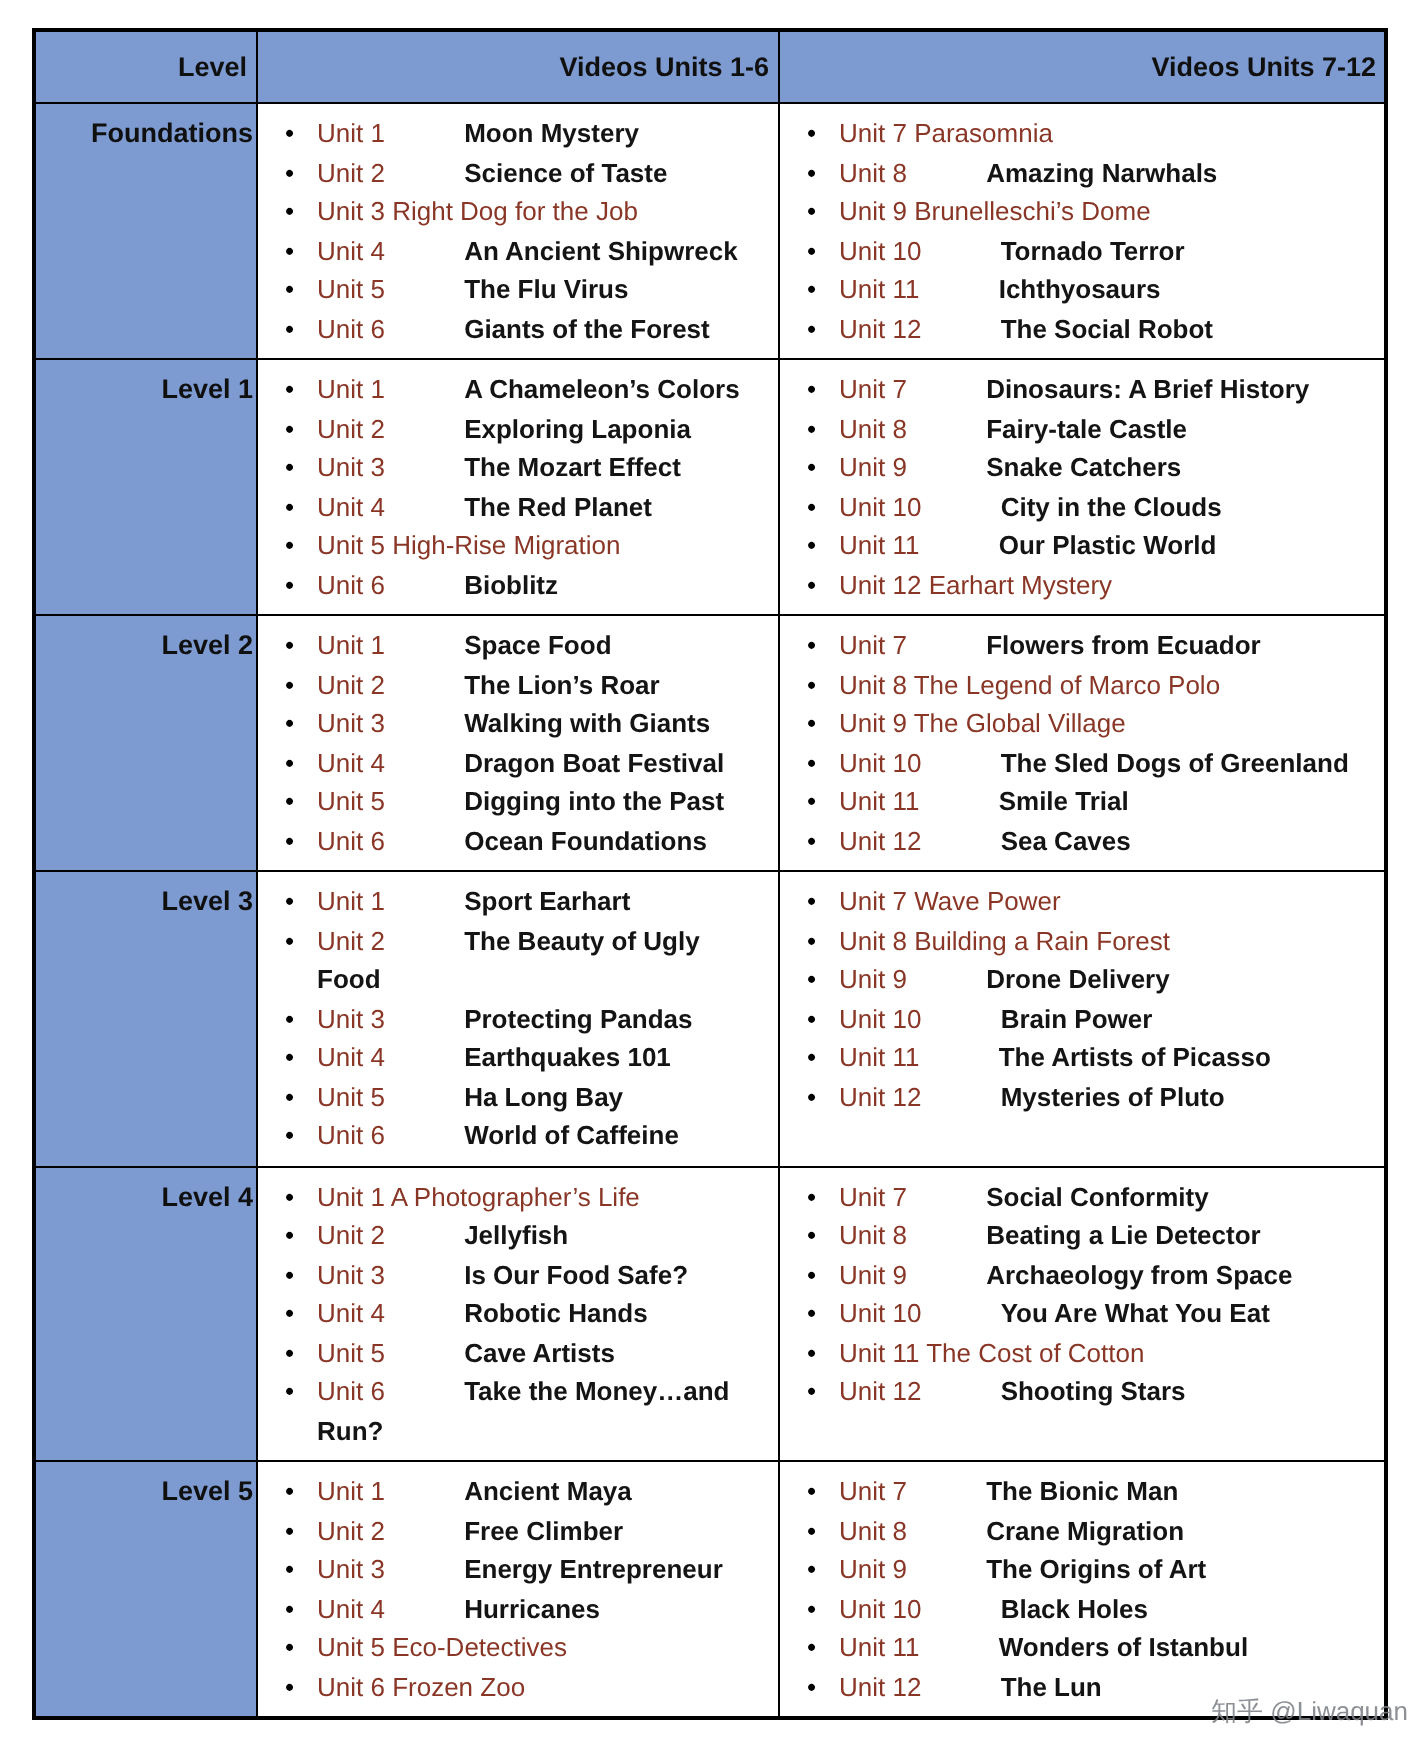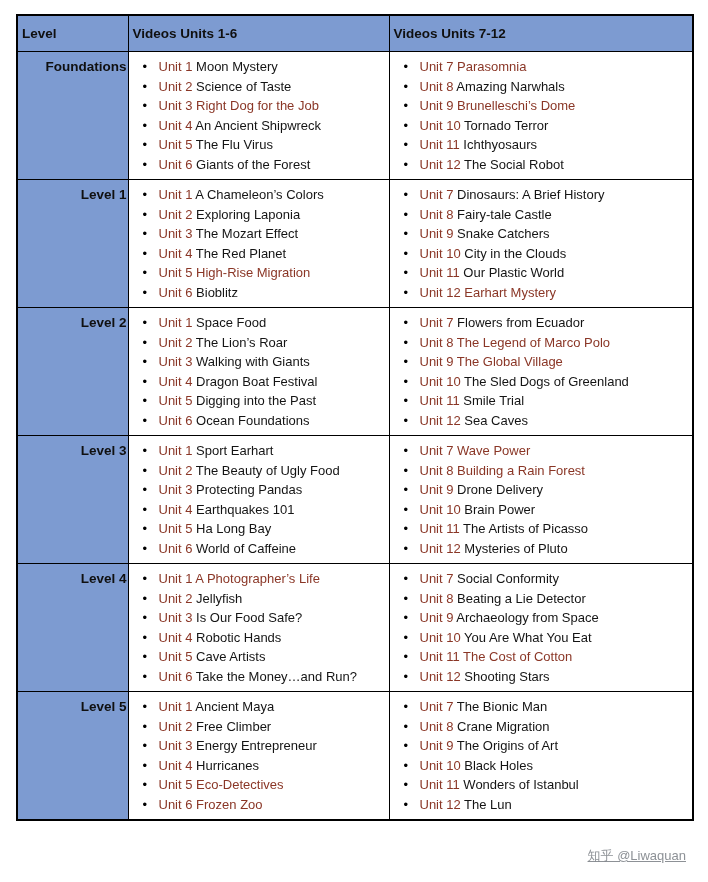--- a/index.html
+++ b/index.html
@@ -33,21 +33,21 @@
   .units-table th,
   .units-table td {
     border: 1px solid var(--border-color);
     vertical-align: top;
   }
   .units-table thead th {
     background: var(--header-bg);
     font-weight: bold;
     font-size: 13.5px;
     color: #101010;
-    text-align: left;
+    text-align: right;
     padding: 10px 4px;
   }
   td.level-cell {
     background: var(--header-bg);
     text-align: right;
     font-weight: bold;
     font-size: 13.5px;
     color: #101010;
     padding-top: 7px;
   }
@@ -80,31 +80,31 @@
   .unit-prefix {
     color: var(--unit-color);
     font-weight: normal;
   }
   .unit-title {
     color: var(--unit-color);
     font-weight: normal;
   }
   .unit-title.bold {
     color: var(--title-color);
-    font-weight: normal;
+    font-weight: bold;
+    margin-left: 36px;
   }
   .watermark {
     position: absolute;
-    right: 22px;
+    right: 4px;
     top: 847px;
     font-size: 13px;
     color: rgba(125, 130, 136, 0.88);
     white-space: nowrap;
     pointer-events: none;
-    text-decoration: underline;
   }
 </style>
 </head>
 <body>
 
 <div class="page">
   <table class="units-table">
     <colgroup>
       <col style="width:111px">
       <col style="width:261px">

